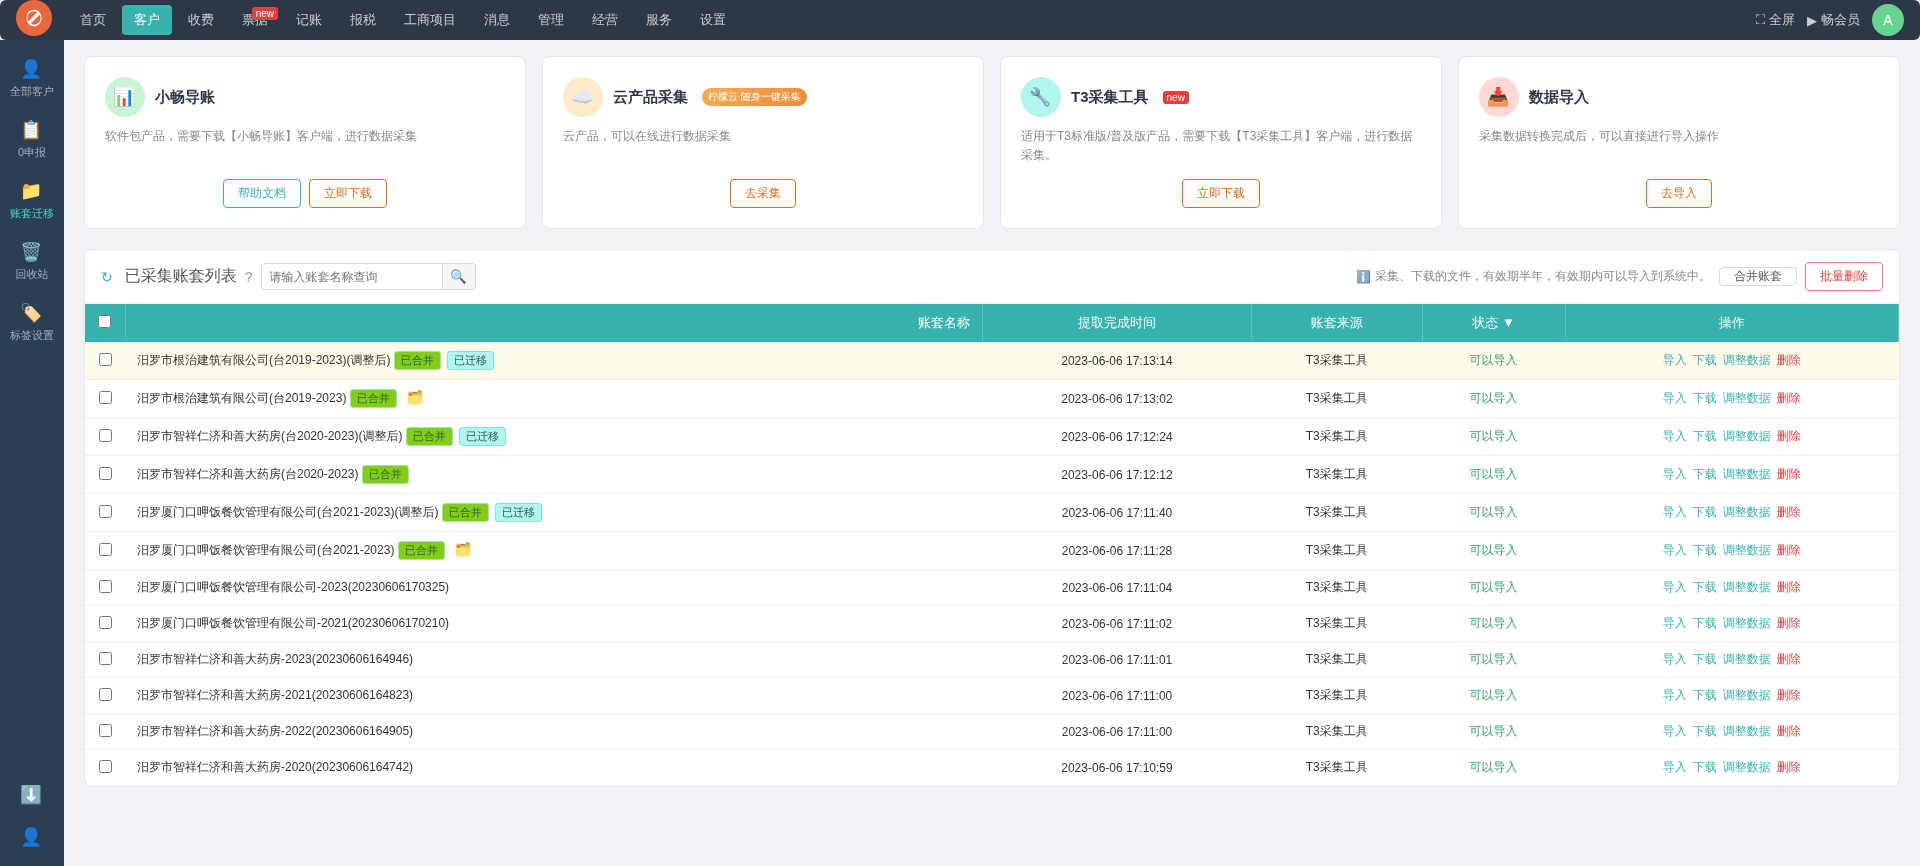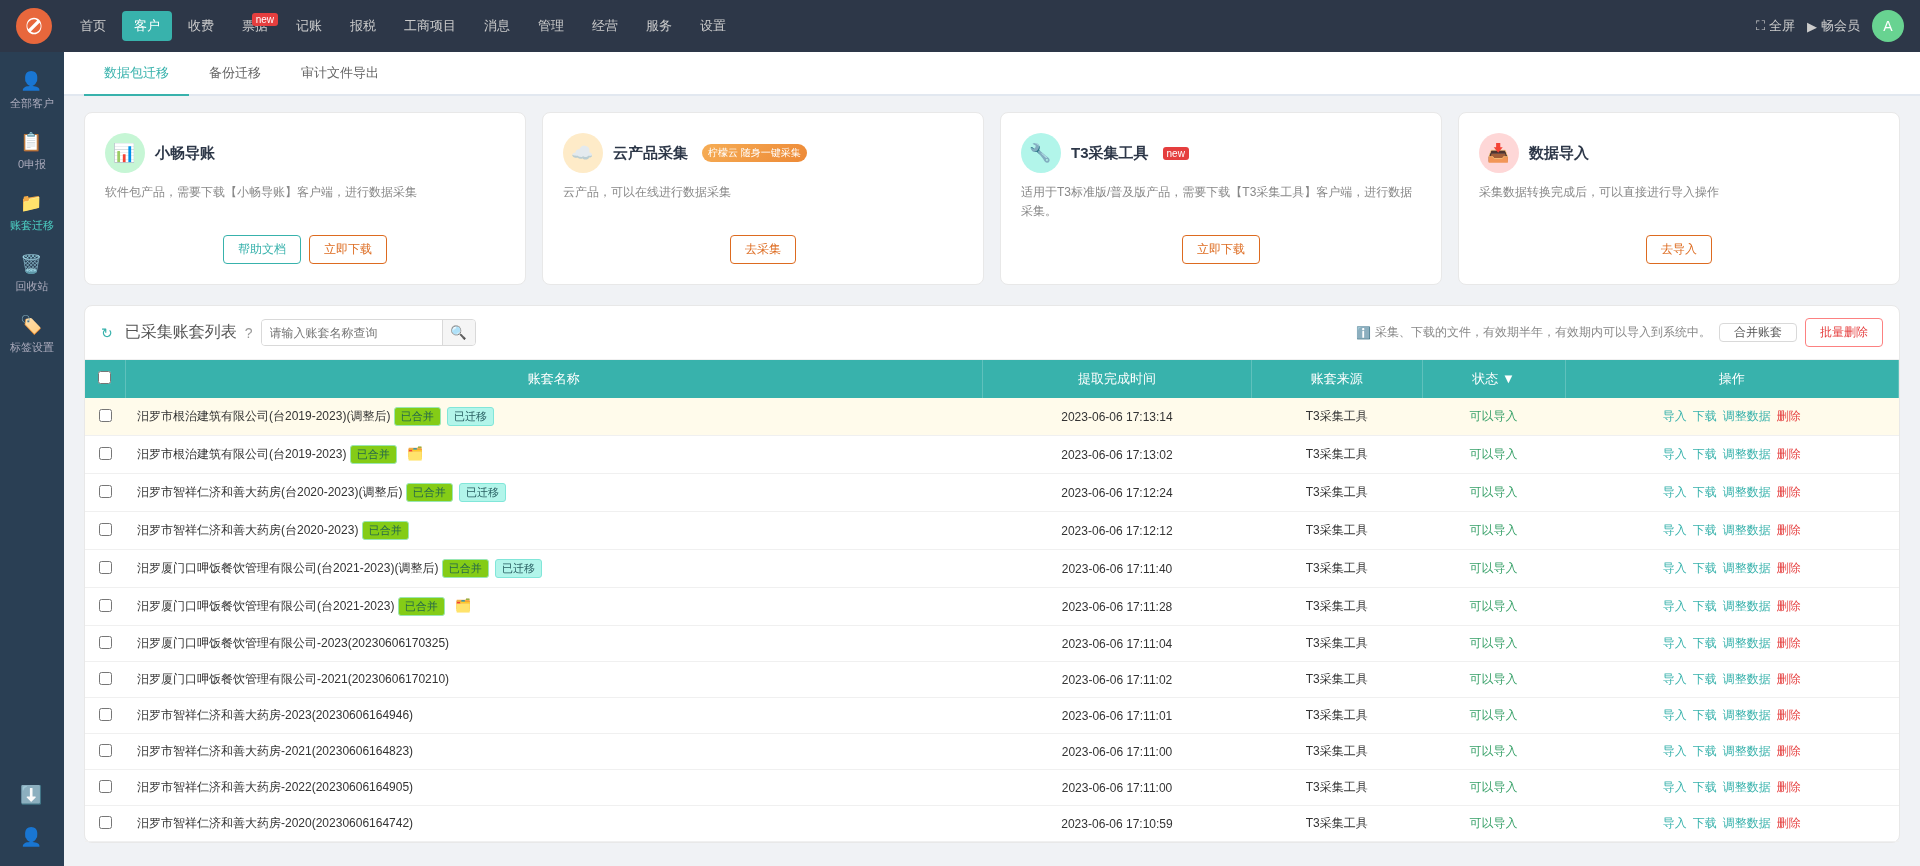--- a/index.html
+++ b/index.html
@@ -1,19 +1,19 @@
 <!DOCTYPE html>
 <html><head>
   <meta charset="utf-8">
   <style>
     * { box-sizing: border-box; margin: 0; padding: 0; }
     body { font-family: 'Microsoft YaHei', Arial, sans-serif; font-size: 13px; background: #f0f2f5; color: #333; overflow: hidden; height: 866px; display: flex; flex-direction: column; }
 
     
-    .top-nav { background: #2d3748; height: 52px; display: flex; align-items: center; padding: 0 16px; flex-shrink: 0; }
+    .top-nav { background: #2d3748; height: 40px; display: flex; padding: 0 16px; flex-shrink: 0; border-radius: 6px; }
     .top-nav .logo { width: 36px; height: 36px; background: #e8673c; border-radius: 50%; display: flex; align-items: center; justify-content: center; margin-right: 16px; }
     .top-nav .logo svg { width: 20px; height: 20px; fill: white; }
     .nav-items { display: flex; align-items: center; gap: 4px; flex: 1; }
     .nav-item { color: #ccc; padding: 6px 12px; border-radius: 4px; cursor: pointer; font-size: 13px; position: relative; }
     .nav-item.active { background: #38b2ac; color: white; border-radius: 4px; }
     .nav-badge { background: #e53e3e; color: white; font-size: 10px; padding: 1px 4px; border-radius: 3px; position: absolute; top: 2px; right: 2px; }
     .nav-right { display: flex; align-items: center; gap: 12px; color: #ccc; font-size: 13px; }
     .nav-right .fullscreen, .nav-right .member { display: flex; align-items: center; gap: 4px; cursor: pointer; }
     .avatar { width: 32px; height: 32px; background: #68d391; border-radius: 50%; display: flex; align-items: center; justify-content: center; color: white; font-size: 14px; cursor: pointer; }
 
@@ -67,21 +67,21 @@
     .toolbar-spacer { flex: 1; }
     .toolbar-hint { font-size: 12px; color: #888; display: flex; align-items: center; gap: 4px; }
     .btn-default { background: white; border: 1px solid #d9d9d9; padding: 0 14px; border-radius: 4px; cursor: pointer; font-size: 12px; color: #555; }
     .btn-danger-outline { background: white; border: 1px solid #fc8181; padding: 5px 14px; border-radius: 4px; cursor: pointer; font-size: 12px; color: #e53e3e; }
     .refresh-icon { color: #38b2ac; cursor: pointer; font-size: 14px; margin-right: 4px; }
 
     
     .data-table { width: 100%; border-collapse: collapse; }
     .data-table th { background: #38b2ac; color: white; padding: 10px 12px; text-align: center; font-weight: 500; font-size: 13px; border-right: 1px solid rgba(255,255,255,0.2); }
     .data-table th:first-child { width: 40px; }
-    .data-table th:nth-child(2) { text-align: center; }
+    .data-table th:nth-child(2) { text-align: right; }
     .data-table td { padding: 9px 12px; border-bottom: 1px solid #f0f0f0; font-size: 12px; text-align: center; vertical-align: middle; }
     .data-table td:nth-child(2) { text-align: left; }
     .data-table tr.highlighted { background: #fffbeb; }
     .status-tag { color: #38a169; font-size: 12px; }
     .action-link { color: #38b2ac; cursor: pointer; margin: 0 3px; }
     .action-link.red { color: #e53e3e; }
     .tag { display: inline-block; padding: 1px 6px; border-radius: 3px; font-size: 11px; margin-right: 3px; }
     .tag.green { background: #84cc16; color: #276749; border: 1px solid #9ae6b4; }
     .tag.teal { background: #b2f5ea; color: #285e61; border: 1px solid #81e6d9; }
     .row-icon { color: #999; cursor: pointer; margin-left: 4px; font-size: 13px; }
@@ -154,25 +154,20 @@
     <div class="sidebar-item sidebar-bottom">
       <span class="sidebar-icon">⬇️</span>
     </div>
     <div class="sidebar-item">
       <span class="sidebar-icon">👤</span>
     </div>
   </div>
 
   <div class="content">
 
-    <div class="tabs-bar">
-      <div class="tab active">数据包迁移</div>
-      <div class="tab">备份迁移</div>
-      <div class="tab">审计文件导出</div>
-    </div>
 
     <div class="page-content">
 
       <div class="cards-row">
 
         <div class="card">
           <div class="card-header">
             <div class="card-icon green">📊</div>
             <span class="card-title">小畅导账</span>
           </div>

